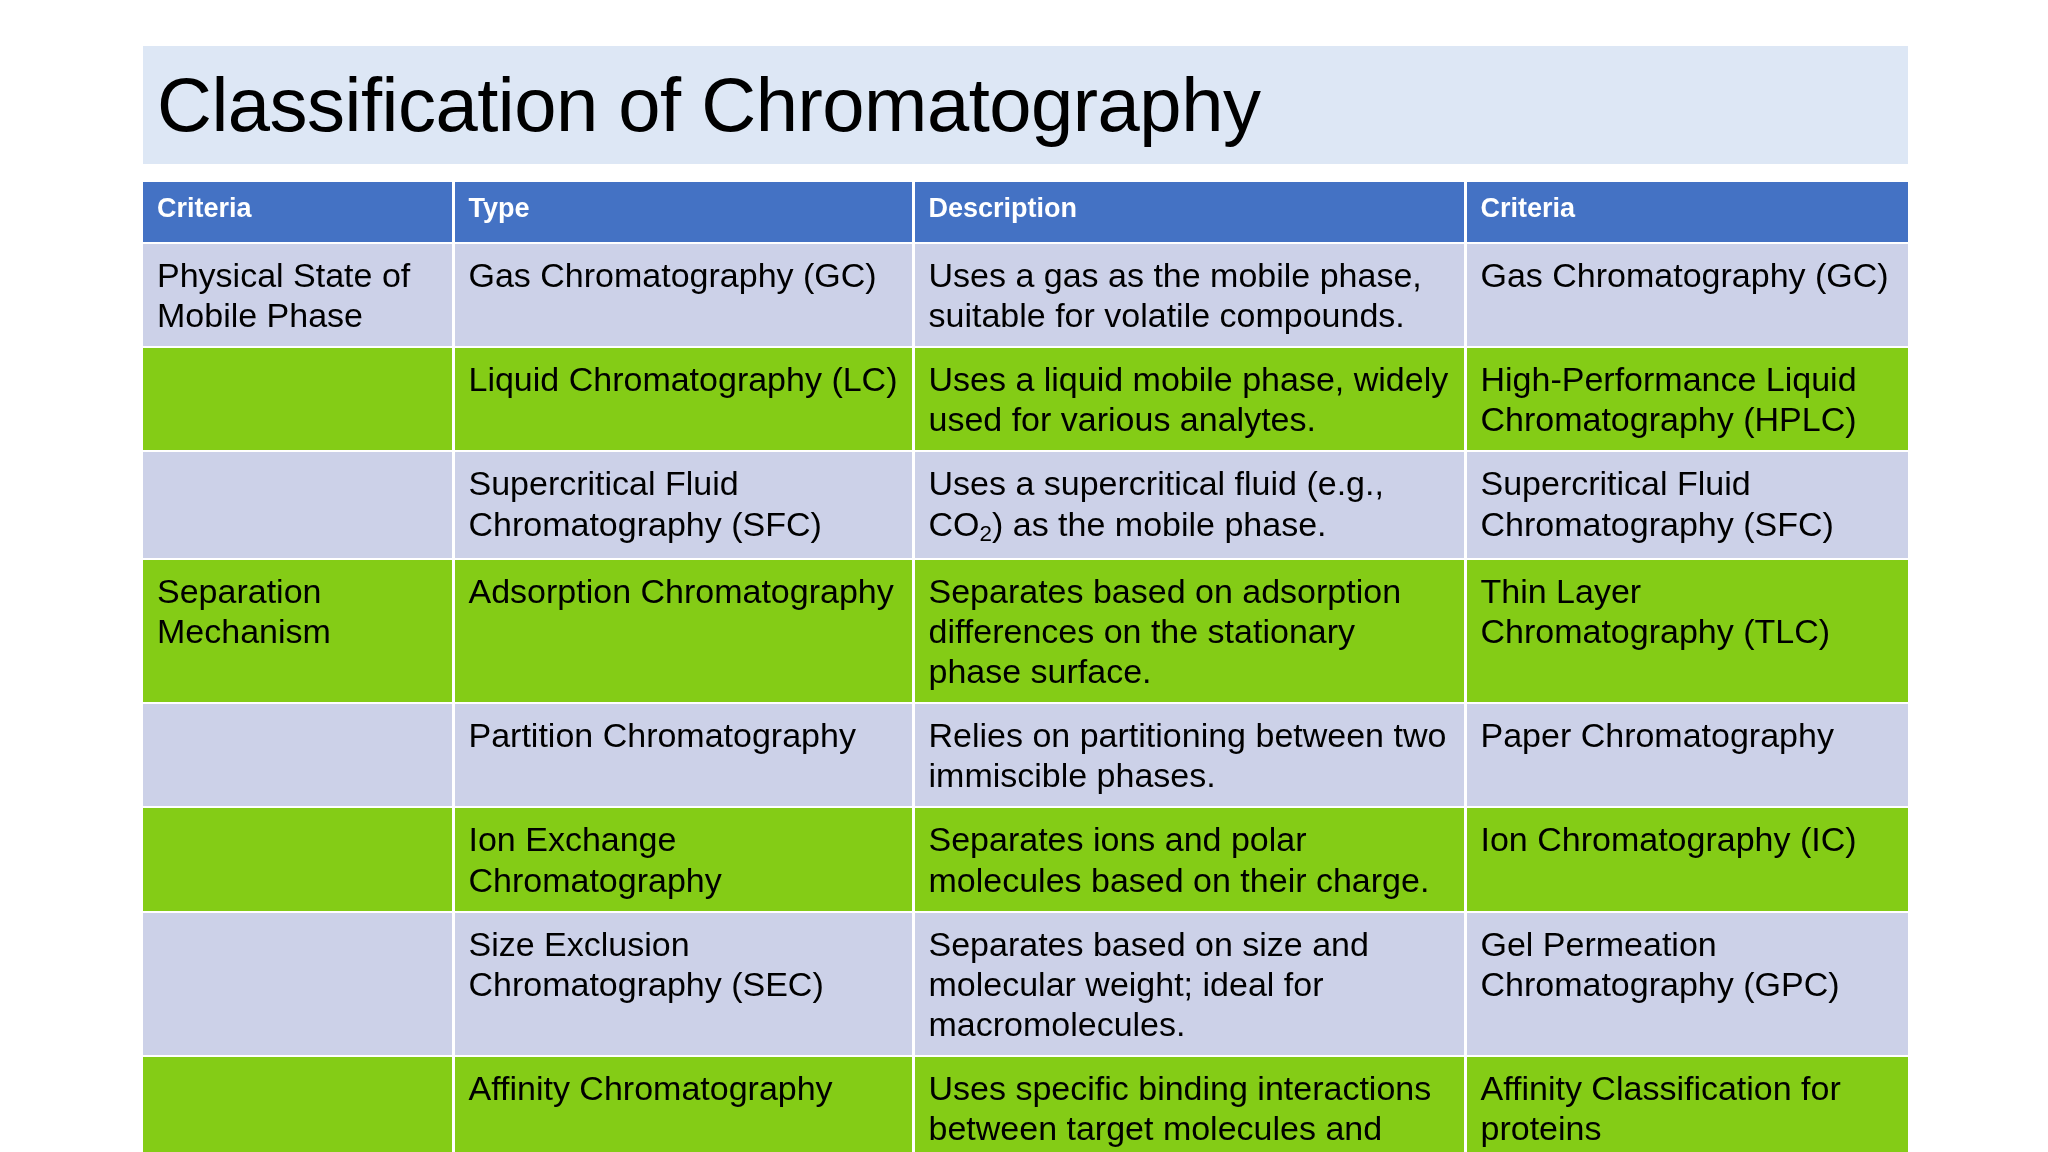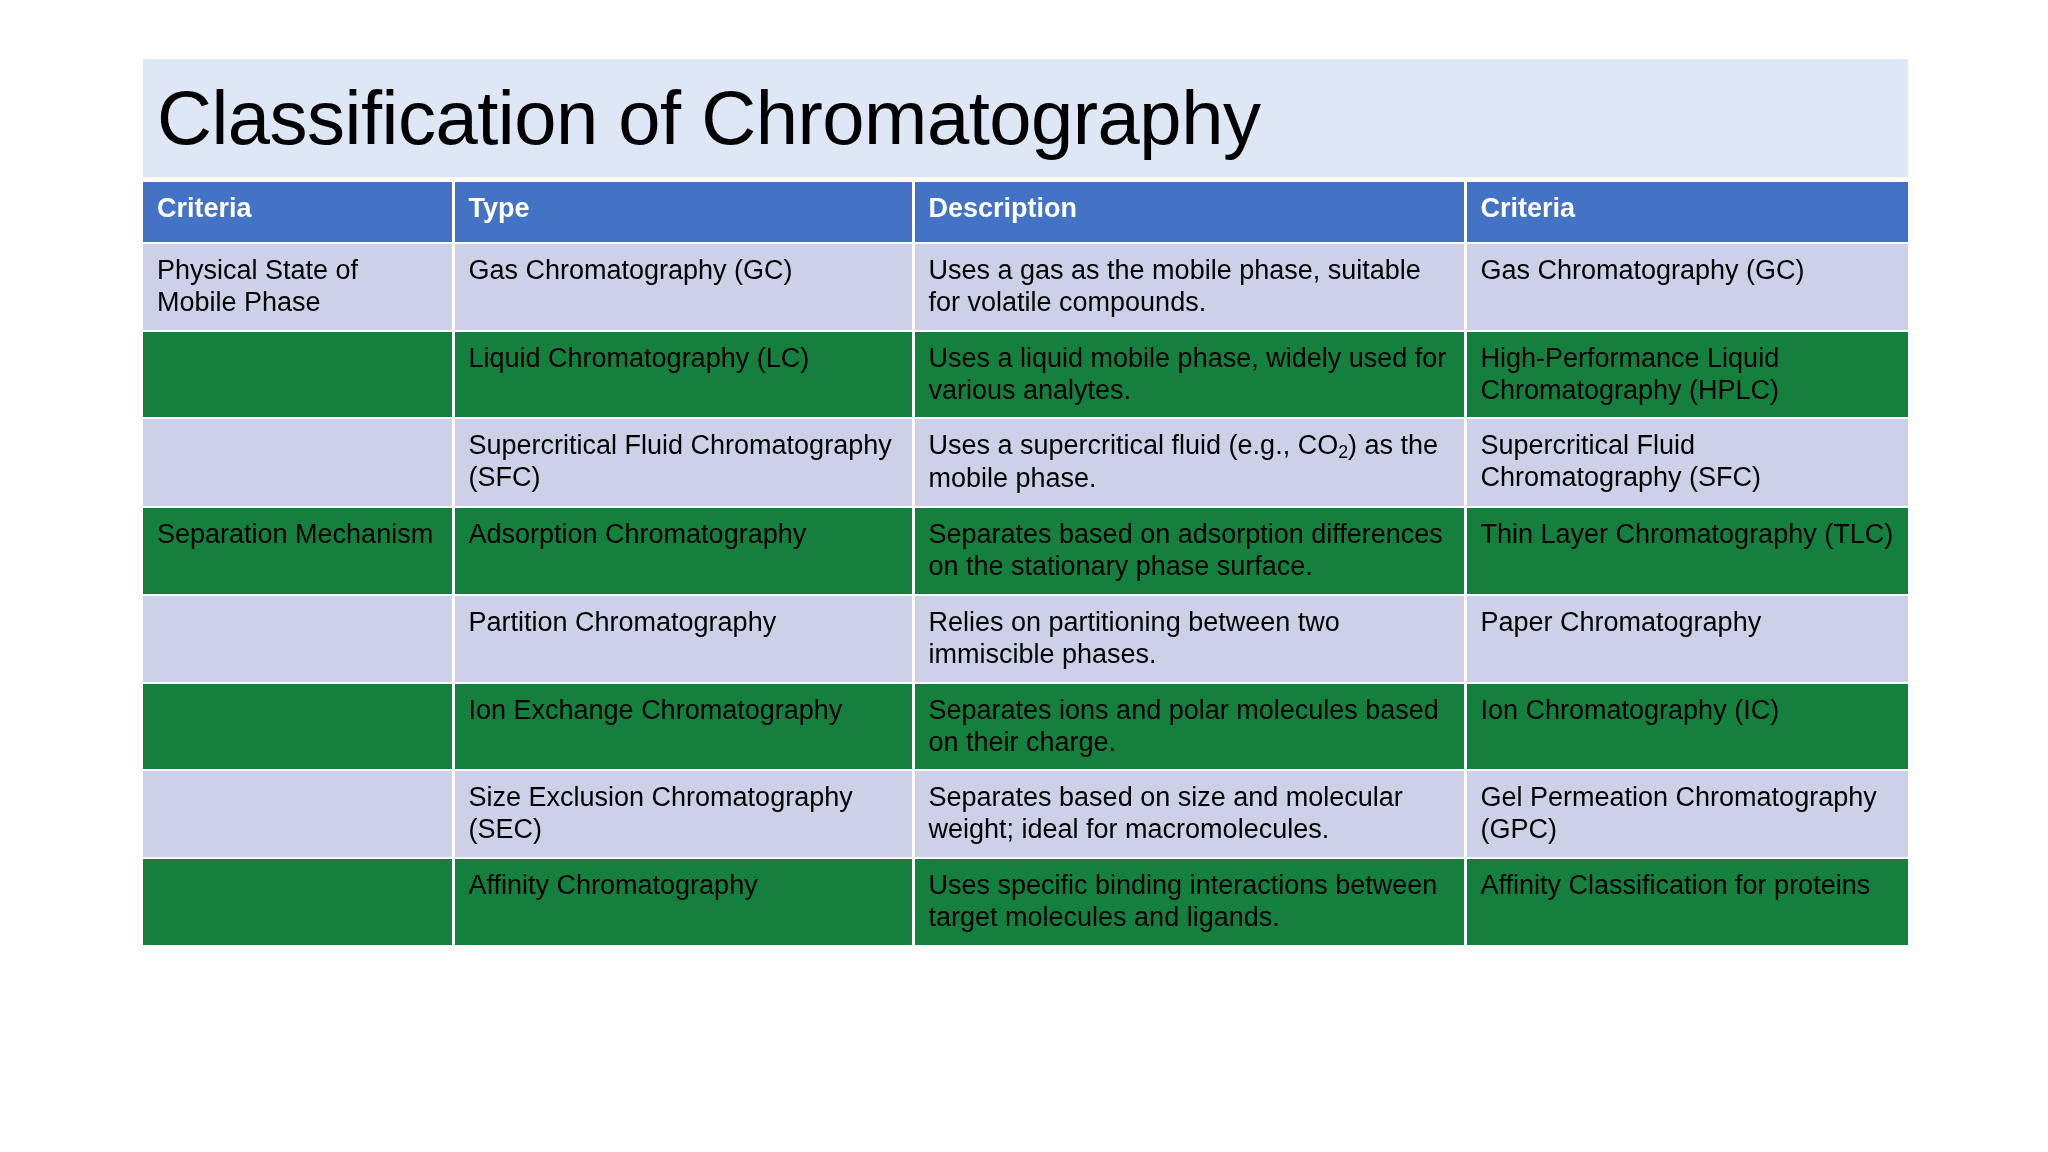--- a/index.html
+++ b/index.html
@@ -20,21 +20,21 @@
     position: relative;
     width: 2048px;
     height: 1152px;
     background: #ffffff;
   }
 
   
   .title-band {
     position: absolute;
     left: 143px;
-    top: 59px;
+    top: 46px;
     width: 1765px;
     height: 118px;
     background: #dde7f5;
     display: flex;
     align-items: center;
     box-sizing: border-box;
     padding-left: 14px;
   }
   .title-text {
     font-size: 76px;
@@ -87,27 +87,27 @@
     color: #ffffff;
     font-size: 27px;
     font-weight: 700;
     text-align: left;
     height: 62px;
     padding-top: 12px;
     border-top: 0;
   }
 
   tbody td {
-    font-size: 27px;
+    font-size: 34px;
     line-height: 1.18;
     color: #000000;
     font-weight: 400;
   }
   tbody tr.band-dark td { background: #ccd1e8; }
-  tbody tr.band-light td { background: #15803d; margin-left: 18px; }
+  tbody tr.band-light td { background: #84cc16; margin-left: 18px; }
 
   sub {
     font-size: 0.66em;
     vertical-align: -0.22em;
   }
 </style>
 </head>
 <body>
 
 <div class="slide">

